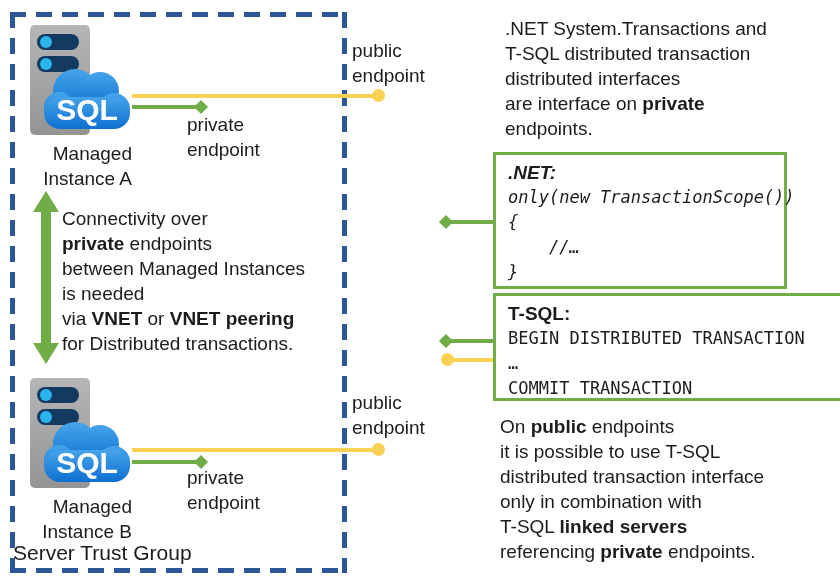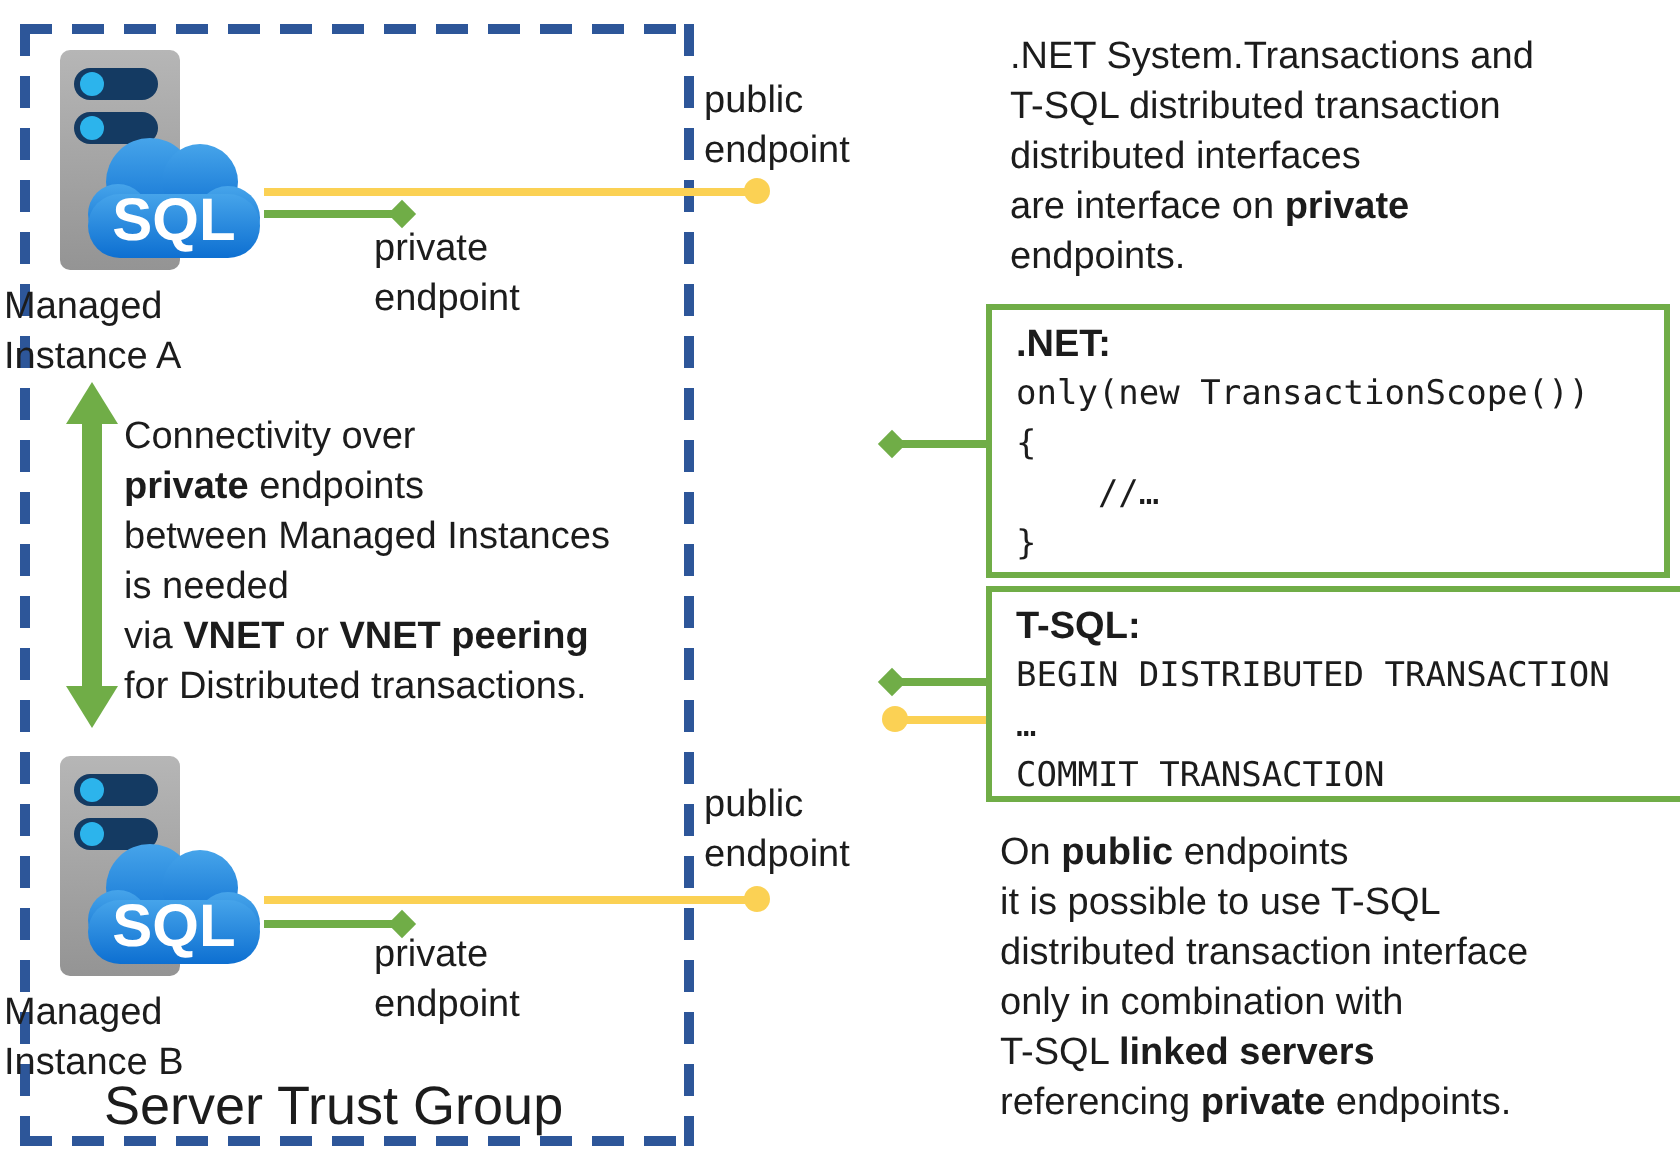--- a/index.html
+++ b/index.html
@@ -8,22 +8,22 @@
     font-family:"Liberation Sans",sans-serif;color:var(--text,#1c1c1c);
   }
   .abs{position:absolute;}
   
   .dash-h{height:5px;background:repeating-linear-gradient(90deg,var(--border-blue) 0 16px,transparent 16px 26px);}
   .dash-v{width:5px;background:repeating-linear-gradient(180deg,var(--border-blue) 0 16px,transparent 16px 26px);}
   
   .note{font-size:19px;line-height:25px;white-space:nowrap;}
   .note b{font-weight:bold;}
   .label{font-size:19px;line-height:25px;white-space:pre-line;}
-  .center{text-align:left;}
-  .trust-label{font-size:27px;line-height:30px;white-space:nowrap;margin-left:39px;}
+  .center{text-align:right;}
+  .trust-label{font-size:21px;line-height:30px;white-space:nowrap;}
   
   .yline{height:4px;background:var(--yellow);}
   .gline{height:4px;background:var(--green);}
   .ydot{width:13px;height:13px;border-radius:50%;background:var(--yellow);}
   .gdiamond{width:10px;height:10px;background:var(--green);transform:rotate(45deg);}
   .tri-up{width:0;height:0;border-left:13px solid transparent;border-right:13px solid transparent;border-bottom:21px solid var(--green);}
   .tri-down{width:0;height:0;border-left:13px solid transparent;border-right:13px solid transparent;border-top:21px solid var(--green);}
   .shaft{width:10px;background:var(--green);}
   
   .server{background:linear-gradient(180deg,var(--server-gray-top),var(--server-gray-bottom));border-radius:5px;}
@@ -139,21 +139,21 @@
   <div class="abs note" style="left:505px;top:16px;">
       <div><span>.NET System.Transactions and</span></div>
       <div><span>T-SQL distributed transaction</span></div>
       <div><span>distributed interfaces</span></div>
       <div><span>are interface on </span><b>private</b></div>
       <div><span>endpoints.</span></div>
     </div>
 
   <div class="abs gline" style="left:448px;top:220px;width:45px;"></div>
   <div class="abs gdiamond" style="left:441px;top:217px;"></div>
-  <div class="abs code-box" style="left:493px;top:152px;width:342px;height:137px;">
+  <div class="abs code-box" style="left:493px;top:152px;width:294px;height:137px;font-style:italic;">
     <div class="code-title">.NET:</div>
     <div class="code-lines">
         <div>only(new TransactionScope())</div>
         <div>{</div>
         <div>    //…</div>
         <div>}</div>
       </div>
   </div>
 
   <div class="abs gline" style="left:448px;top:339px;width:45px;"></div>

